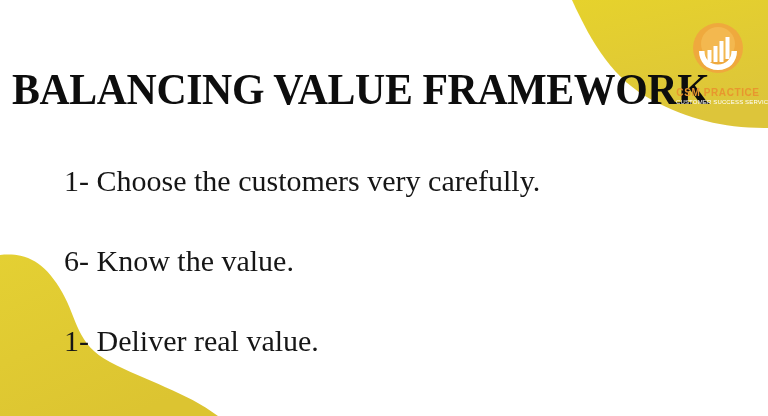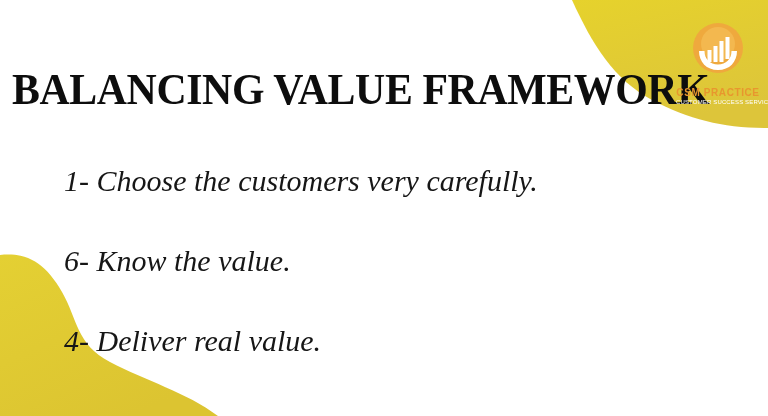--- a/index.html
+++ b/index.html
@@ -37,21 +37,20 @@
     transform-origin: left center;
   }
   #bullet-list {
     position: absolute;
     left: 64px;
     top: 132px;
     width: 640px;
   }
   .bullet-line {
     font-family: "Liberation Serif", serif;
-    font-style: italic;
     font-weight: 400;
     font-size: 30px;
     line-height: 38px;
     color: #161616;
     white-space: nowrap;
     margin-bottom: 42px;
   }
   .bullet-line:last-child {
     margin-bottom: 0;
   }
@@ -115,21 +114,21 @@
              C78,320 76,344 110,362
              C146,381 186,392 218,416
              L0,416 Z"></path>
   </svg>
 
   <h1 id="slide-title">BALANCING VALUE FRAMEWORK</h1>
 
   <div id="bullet-list">
     <p class="bullet-line">1- Choose the customers very carefully.</p>
     <p class="bullet-line">6- Know the value.</p>
-    <p class="bullet-line">4- Deliver real value.</p>
+    <p class="bullet-line">1- Deliver real value.</p>
   </div>
 
   <div id="brand-logo">
     <svg id="logo-mark" viewBox="0 0 52 52" xmlns="http://www.w3.org/2000/svg" aria-hidden="true">
       <circle cx="26" cy="26" r="25" fill="#EFA93D"></circle>
       <circle cx="26" cy="22" r="17" fill="#F3B84F"></circle>
       <path d="M26,48 C14.5,48 7,40 7,29 L12.5,29 C12.5,37 18,42.5 26,42.5
                C34,42.5 39.5,37 39.5,29 L45,29 C45,40 37.5,48 26,48 Z" fill="#ffffff"></path>
       <rect x="15.5" y="28" width="4" height="12" fill="#ffffff"></rect>
       <rect x="21.5" y="24" width="4" height="16" fill="#ffffff"></rect>

